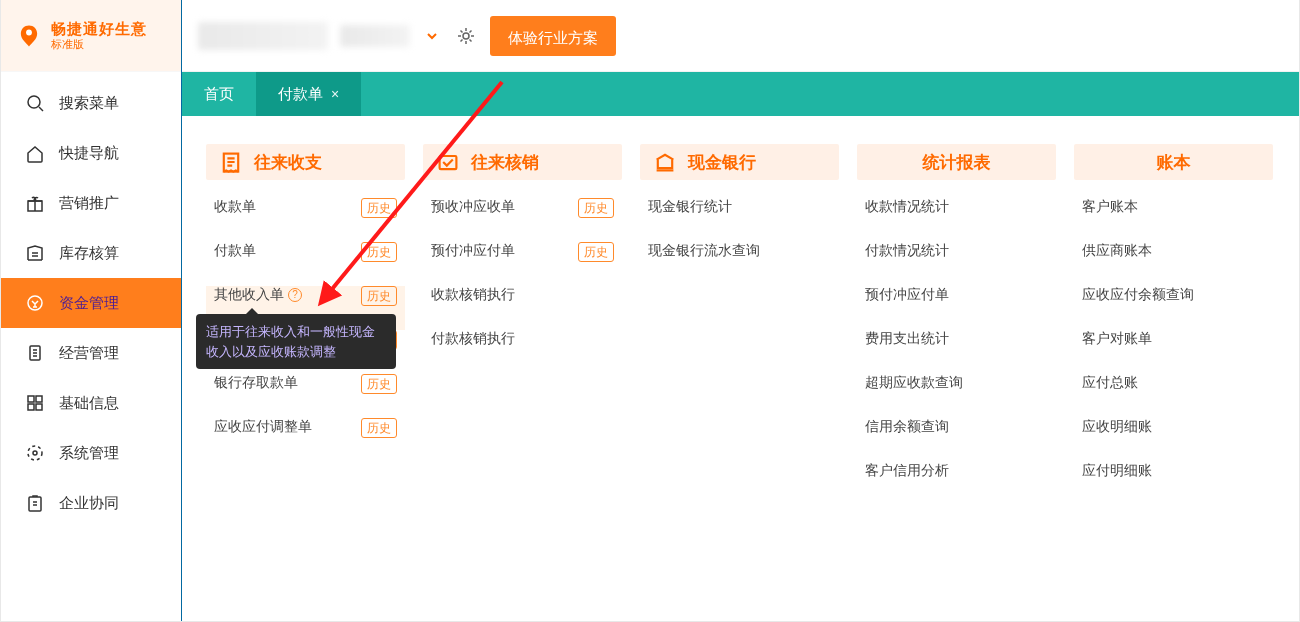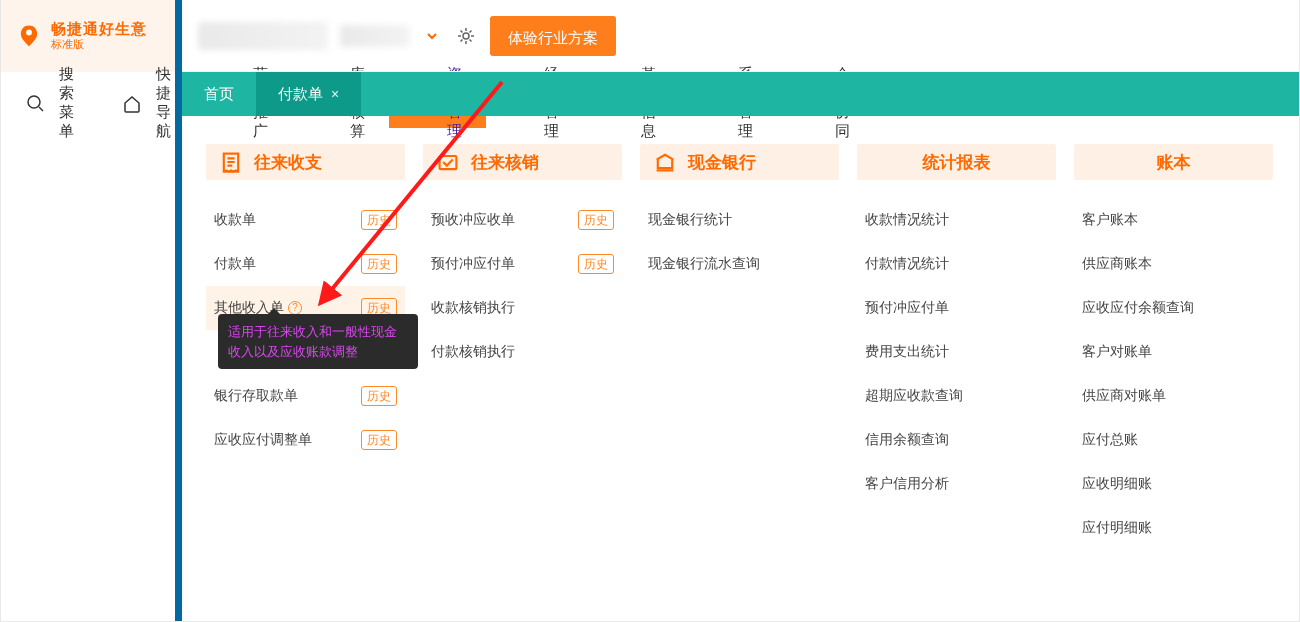--- a/index.html
+++ b/index.html
@@ -1,26 +1,26 @@
 <!DOCTYPE html>
 <html><head>
 <meta charset="utf-8">
 <style>
   *{box-sizing:border-box;margin:0;padding:0;font-family:"Microsoft YaHei","PingFang SC",Arial,sans-serif}
   body{width:1300px;height:622px;background:#fff;overflow:hidden;position:relative}
   .app{display:flex;height:622px;border:1px solid #e8e8e8;border-top:none}
   
-  .sidebar{width:181px;flex:0 0 181px;background:#fff;border-right:7px solid #0369a1;display:flex;flex-direction:column}
+  .sidebar{width:181px;flex:0 0 181px;background:#fff;border-right:1px solid #0369a1;display:flex;flex-direction:column}
   .logo-box{height:72px;background:#fff4ec;display:flex;align-items:center;padding:0 14px;gap:8px;border-bottom:1px solid #f7f7f7}
   .logo-mark{width:28px;height:28px;border-radius:6px;position:relative;color:#ff6a00;font-weight:900;font-size:22px;display:flex;align-items:center;justify-content:center}
   .logo-mark svg{width:28px;height:28px}
   .logo-text{display:flex;flex-direction:column;line-height:1.2}
   .logo-title{color:#ff6a00;font-size:15px;font-weight:700;letter-spacing:1px}
   .logo-sub{color:#ff6a00;font-size:11px}
-  .side-list{padding-top:6px;display:flex;}
+  .side-list{padding-top:6px;display:flex;flex-direction:column}
   .side-item{display:flex;align-items:center;gap:14px;height:50px;padding:0 24px;color:#333;font-size:15px;cursor:pointer}
   .side-item.active{background:#ff7e1c;color:#4c1d95}
   .side-item .ico{width:20px;height:20px;display:flex;align-items:center;justify-content:center;color:inherit}
   .side-item .ico svg{width:20px;height:20px;stroke:currentColor;fill:none;stroke-width:1.5}
   .side-item.active .ico svg{stroke:#fff}
   
   .main{flex:1;display:flex;flex-direction:column;min-width:0}
   .topbar{height:72px;display:flex;align-items:center;gap:12px;padding:0 16px;border-bottom:1px solid #f2f2f2}
   .blur{width:130px;height:28px;background:linear-gradient(90deg,#e9e9e9,#f3f3f3);filter:blur(3px);border-radius:3px}
   .blur.sm{width:70px;height:22px}
@@ -34,27 +34,27 @@
   .tab.active{background:#0e9a89}
   .tab .close{font-size:14px;opacity:.9}
   
   .content{flex:1;padding:28px 26px 18px 24px;display:flex;gap:18px;overflow:hidden;position:relative}
   .col{flex:1;min-width:0}
   .col-head{height:36px;background:#fff0e6;display:flex;align-items:center;justify-content:center;gap:10px;color:#ff6a00;font-size:17px;font-weight:600;border-radius:2px;margin-bottom:18px}
   .col-head.ic{justify-content:flex-start;padding-left:12px}
   .col-head .hico{width:26px;height:26px;display:flex;align-items:center;justify-content:center}
   .col-head .hico svg{width:24px;height:24px;stroke:#ff6a00;fill:none;stroke-width:1.8}
   .col-body{display:flex;flex-direction:column}
-  .row{height:44px;display:flex;align-items:center;justify-content:space-between;padding:0 8px;font-size:14px;color:#444;cursor:pointer;position:relative}
+  .row{height:44px;display:flex;align-items:flex-start;justify-content:space-between;padding:0 8px;font-size:14px;color:#444;cursor:pointer;position:relative}
   .row.hov{background:#fff3e8}
   .row .lbl{display:flex;align-items:center;gap:4px}
   .row .q{width:14px;height:14px;border:1px solid #ff8a2b;border-radius:50%;display:inline-flex;align-items:center;justify-content:center;font-size:10px;color:#ff8a2b;line-height:1}
   .hist{border:1px solid #ff8a2b;color:#ff8a2b;border-radius:3px;font-size:12px;height:20px;line-height:18px;padding:0 5px;cursor:pointer}
   
-  .tip{position:absolute;left:218px;top:314px;background:#2b2b2b;color:#d946ef;font-size:13px;line-height:1.5;padding:8px 10px;border-radius:4px;max-width:200px;z-index:30;pointer-events:none}
+  .tip{position:absolute;left:196px;top:314px;background:#2b2b2b;color:#c4b5fd;font-size:13px;line-height:1.5;padding:8px 10px;border-radius:4px;max-width:200px;z-index:30;pointer-events:none}
   .tip::before{content:"";position:absolute;left:50px;top:-6px;border:6px solid transparent;border-bottom-color:#2b2b2b;border-top:none}
   
   .ann-arrow{position:absolute;left:318px;top:82px;z-index:40;pointer-events:none}
   .ann-arrow svg{overflow:visible}
 </style>
 </head>
 <body>
 
 <svg width="0" height="0" style="position:absolute">
   <defs>
@@ -363,23 +363,20 @@
             <div class="row">
               <span class="lbl">供应商账本</span>
             </div>
             <div class="row">
               <span class="lbl">应收应付余额查询</span>
             </div>
             <div class="row">
               <span class="lbl">客户对账单</span>
             </div>
             <div class="row">
-              <span class="lbl">供应商对账单</span>
-            </div>
-            <div class="row">
               <span class="lbl">应付总账</span>
             </div>
             <div class="row">
               <span class="lbl">应收明细账</span>
             </div>
             <div class="row">
               <span class="lbl">应付明细账</span>
             </div>
           </div>
         </div>

